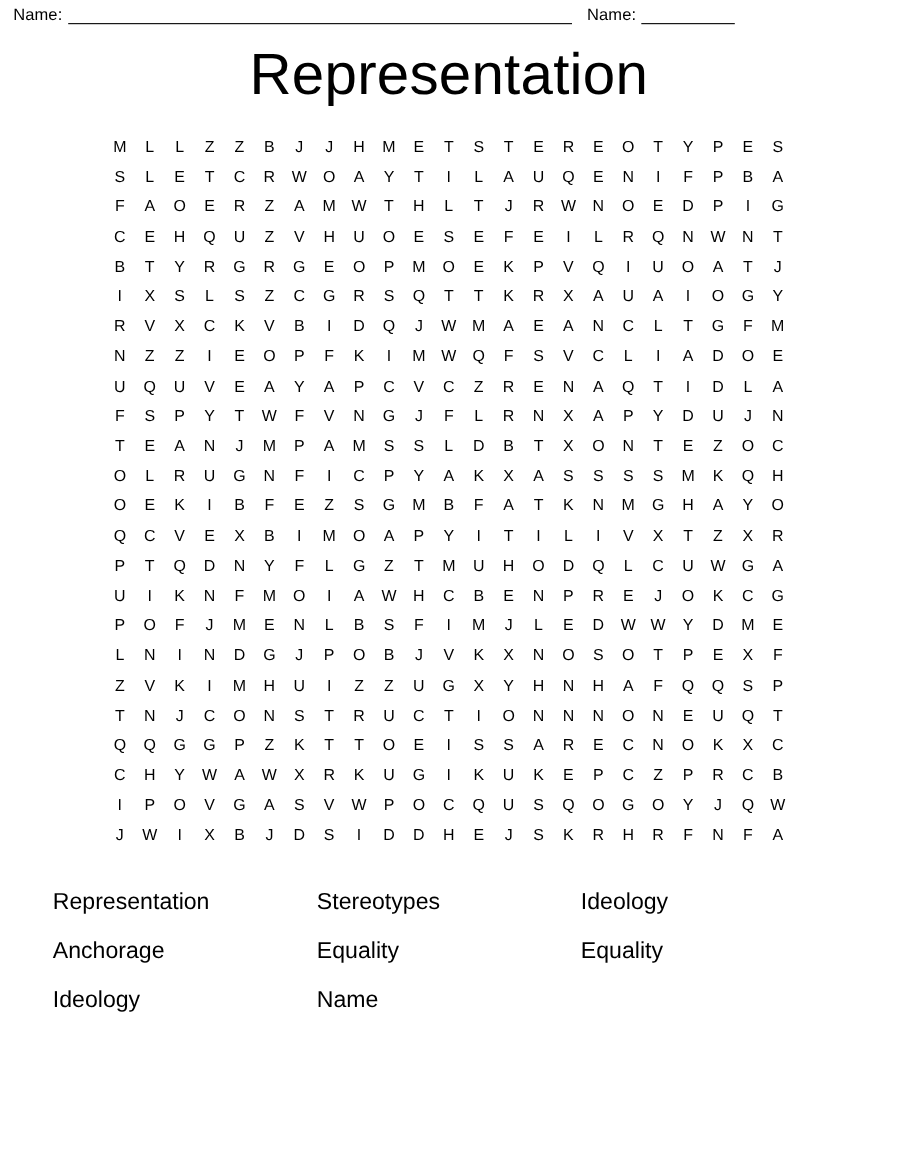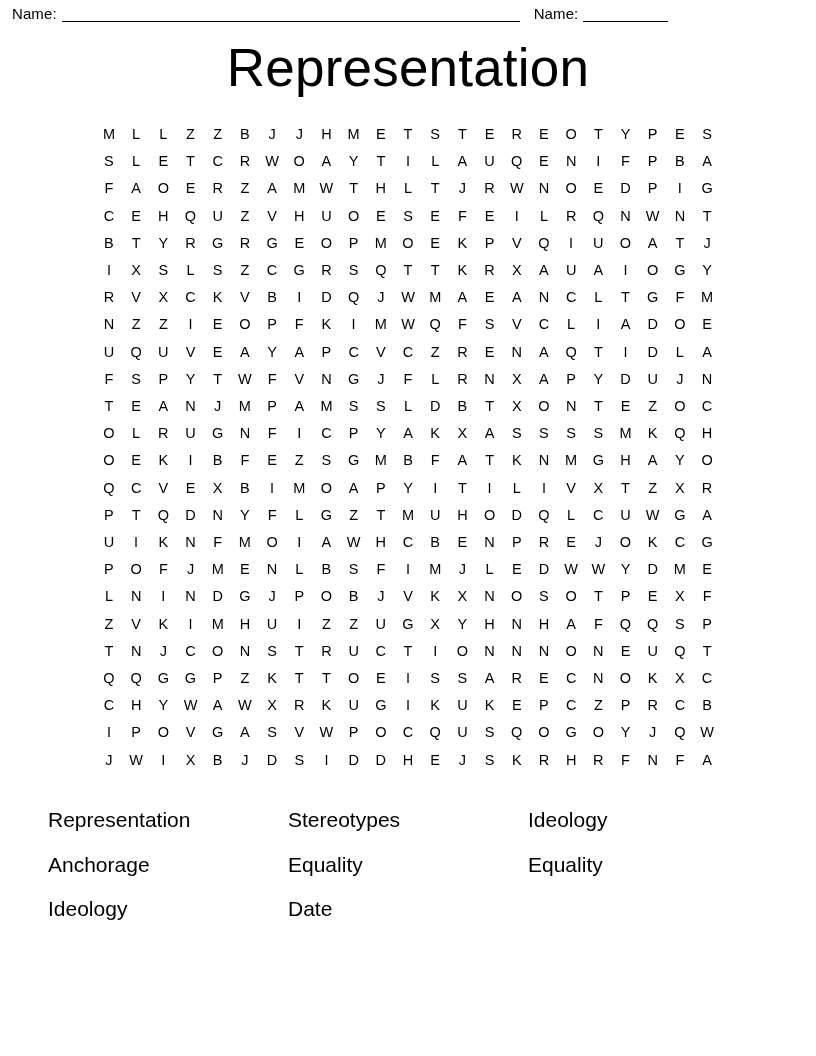--- a/index.html
+++ b/index.html
@@ -720,14 +720,14 @@
 </div>
 
 <div class="word-list" id="word-list">
     <div class="word-item">Representation</div>
     <div class="word-item">Stereotypes</div>
     <div class="word-item">Ideology</div>
     <div class="word-item">Anchorage</div>
     <div class="word-item">Equality</div>
     <div class="word-item">Equality</div>
     <div class="word-item">Ideology</div>
-    <div class="word-item">Date</div>
+    <div class="word-item">Name</div>
   </div>
 
 </body></html>

